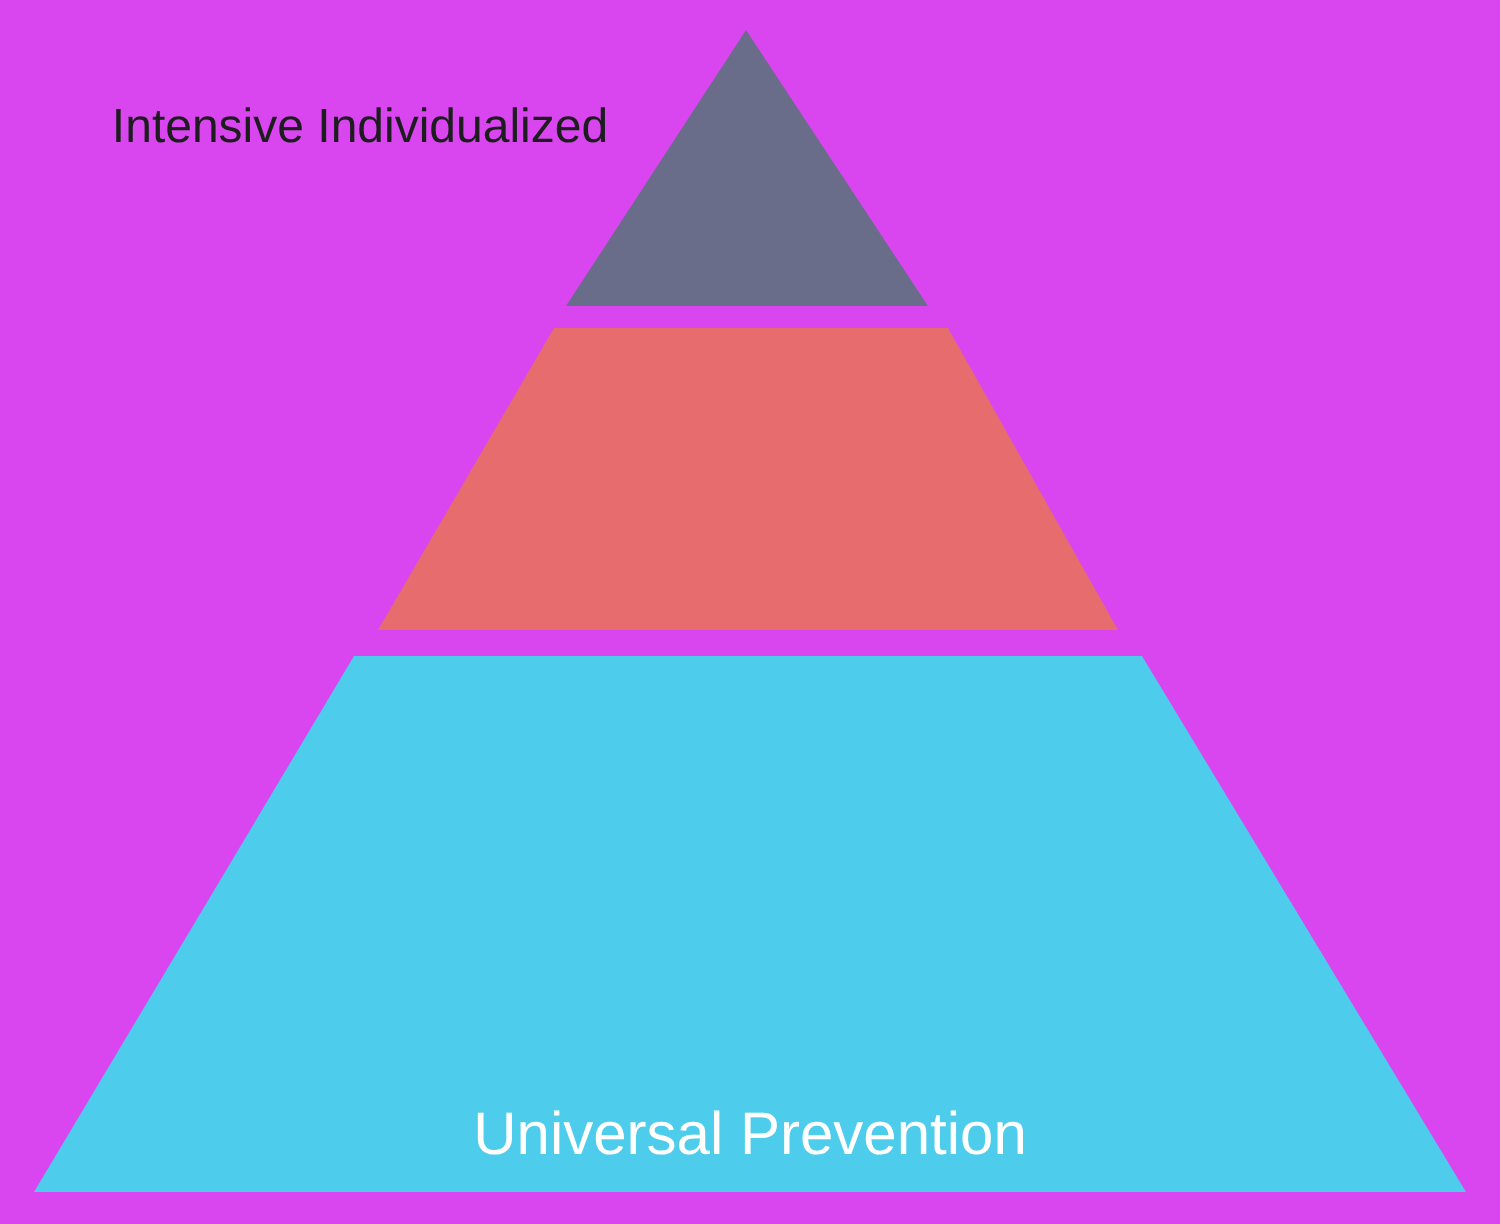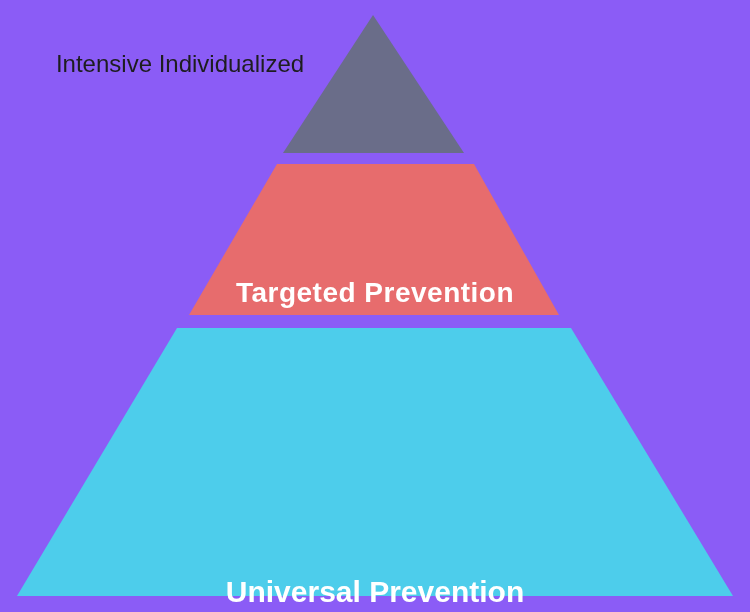--- a/index.html
+++ b/index.html
@@ -4,21 +4,21 @@
 <style>
   html, body {
     margin: 0;
     padding: 0;
     background: #ffffff;
   }
   .canvas {
     position: relative;
     width: 750px;
     height: 612px;
-    background: #8b5cf6;
+    background: #d946ef;
     overflow: hidden;
     font-family: "Liberation Sans", sans-serif;
   }
   .pyramid-svg {
     position: absolute;
     left: 0;
     top: 0;
     width: 750px;
     height: 612px;
     display: block;
@@ -48,36 +48,34 @@
   }
   .tier-label.targeted {
     top: 277px;
     font-size: 28px;
     font-weight: 700;
     letter-spacing: 0.5px;
   }
   .tier-label.universal {
     top: 551px;
     font-size: 30px;
-    font-weight: 700;
-    margin-top: 24px;
+    font-weight: 400;
   }
 </style>
 </head>
 <body>
 
 <div class="canvas">
 
   <svg class="pyramid-svg" viewBox="0 0 750 612" xmlns="http://www.w3.org/2000/svg">
     <polygon points="373,15 464,153 283,153" fill="#6a6d89"></polygon>
     <polygon points="277,164 474,164 559,315 189,315" fill="#e76c6d"></polygon>
     <polygon points="177,328 571,328 733,596 17,596" fill="#4dcdeb"></polygon>
   </svg>
 
   <div class="annotation">
     <span>Intensive Individualized</span>
   </div>
 
-  <div class="tier-label targeted">Targeted Prevention</div>
 
   <div class="tier-label universal">Universal Prevention</div>
 
 </div>
 
 </body></html>

